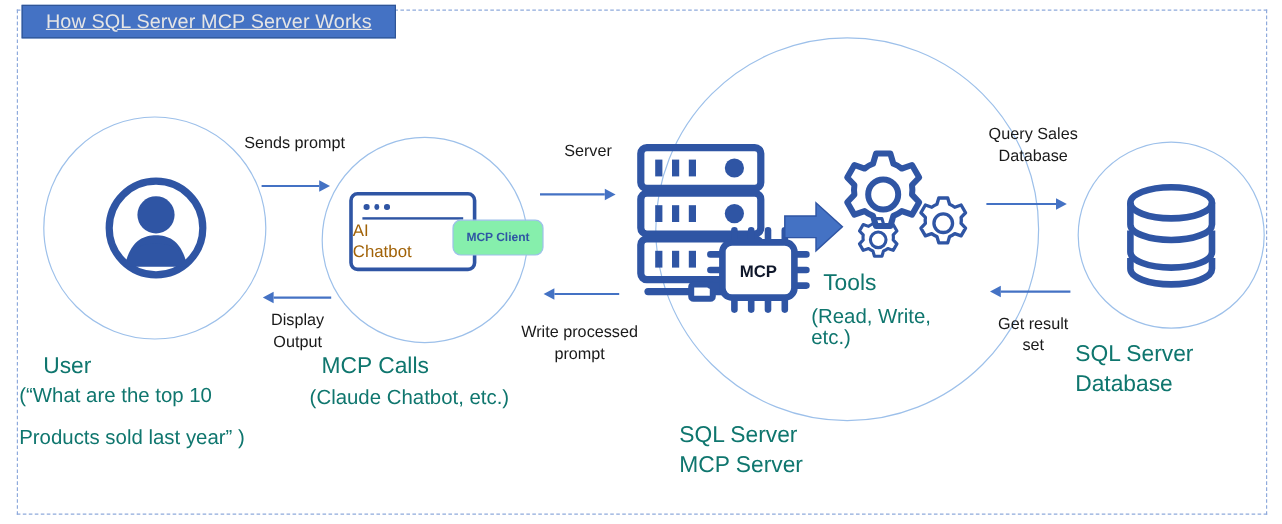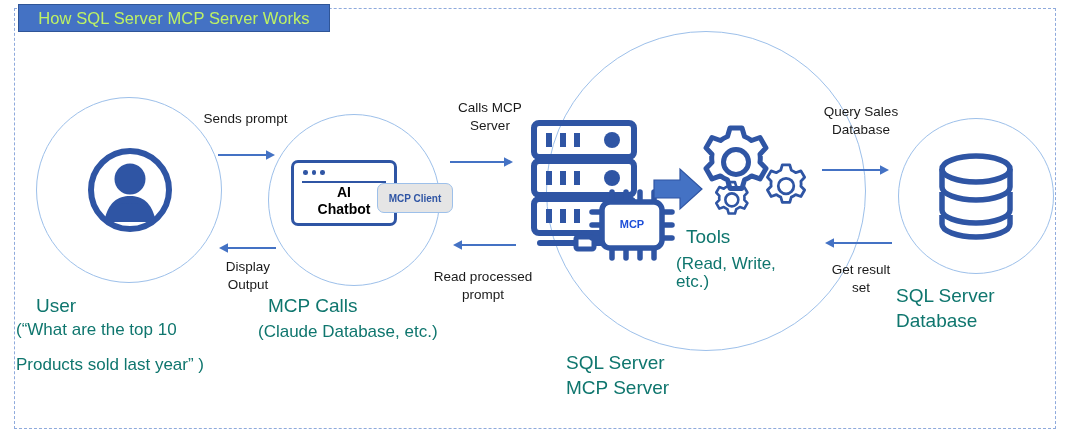--- a/index.html
+++ b/index.html
@@ -24,24 +24,25 @@
   
   .title-bar {
     position: absolute;
     left: 18px; top: 4px;
     width: 312px; height: 28px;
     background: #4472c4;
     border: 1.3px solid #2f5597;
     display: flex; align-items: center; justify-content: center;
   }
   .title-bar span {
-    color: #bef264;
+    color: #e5e5e5;
     font-size: 16.5px;
     letter-spacing: .1px;
     white-space: nowrap;
+    text-decoration: underline;
   }
   
   .node { position: absolute; }
   .circle {
     position: absolute;
     border: 1.3px solid #9dc0ea;
     border-radius: 50%;
     background: #ffffff;
   }
   .cap {
@@ -77,42 +78,41 @@
   .chatwin .dots i {
     width: 4.6px; height: 4.6px; border-radius: 50%;
     background: #2f55a4; display: block;
   }
   .chatwin .rule {
     position: absolute; left: 8px; right: 8px; top: 18px;
     height: 1.8px; background: #2f55a4;
   }
   .chatwin .txt {
     position: absolute; left: 0; right: 0; top: 21px;
-    text-align: center;
-    color: #000000;
-    font-weight: bold;
+    color: #a16207;
+    font-weight: normal;
     font-size: 14px;
     line-height: 1.22;
   }
   .mcp-client {
     position: absolute;
     border: 1.3px solid #9dc0ea;
     border-radius: 7px;
-    background: #e5e5e5;
+    background: #86efac;
     display: flex; align-items: center; justify-content: center;
     color: #2f55a4;
     font-weight: bold;
     font-size: 10px;
     white-space: nowrap;
   }
   .chip-label {
     position: absolute;
-    color: #1d4ed8;
+    color: #0f172a;
     font-weight: bold;
-    font-size: 11px;
+    font-size: 14px;
     white-space: nowrap;
   }
 </style>
 </head>
 <body>
 
 <div id="canvas">
 
   <div class="frame"></div>
 
@@ -156,34 +156,33 @@
       </span>
     <span class="rule"></span>
     <div class="txt">
       <div>AI</div>
       <div>Chatbot</div>
     </div>
   </div>
   <div class="mcp-client" style="left:377px; top:183px; width:76px; height:30px;">MCP Client</div>
 
   <div class="cap cap-main" style="left:268px; top:295px; width:172px;">MCP Calls</div>
-  <div class="cap cap-sub" style="left:258px; top:322px; width:192px;">(Claude Database, etc.)</div>
-
-  <div class="lbl" style="left:432px; top:100px; width:116px;">Calls MCP</div>
+  <div class="cap cap-sub" style="left:258px; top:322px; width:192px;">(Claude Chatbot, etc.)</div>
+
   <div class="lbl" style="left:432px; top:118px; width:116px;">Server</div>
   <svg class="arrow-svg" style="left:450px; top:155px;" width="70" height="14">
     <line x1="0" y1="7" x2="54" y2="7" stroke="#4472c4" stroke-width="1.8"></line>
     <path d="M54 2.2 L63 7 L54 11.8 Z" fill="#4472c4"></path>
   </svg>
 
   <svg class="arrow-svg" style="left:450px; top:238px;" width="70" height="14">
     <line x1="12" y1="7" x2="66" y2="7" stroke="#4472c4" stroke-width="1.8"></line>
     <path d="M12 2.2 L3 7 L12 11.8 Z" fill="#4472c4"></path>
   </svg>
-  <div class="lbl" style="left:415px; top:269px; width:136px;">Read processed</div>
+  <div class="lbl" style="left:415px; top:269px; width:136px;">Write processed</div>
   <div class="lbl" style="left:415px; top:287px; width:136px;">prompt</div>
 
   <div class="circle" style="left:546px; top:31px; width:320px; height:320px;"></div>
 
   <div class="node" style="left:522px; top:115px;">
     <svg width="160" height="130" viewBox="0 0 160 130">
       <g fill="none" stroke="#2f55a4" stroke-width="6" stroke-linejoin="round" stroke-linecap="round">
         <rect x="12" y="8" width="100" height="34" rx="5"></rect>
         <rect x="12" y="46" width="100" height="34" rx="5"></rect>
         <rect x="12" y="84" width="100" height="34" rx="5"></rect>

